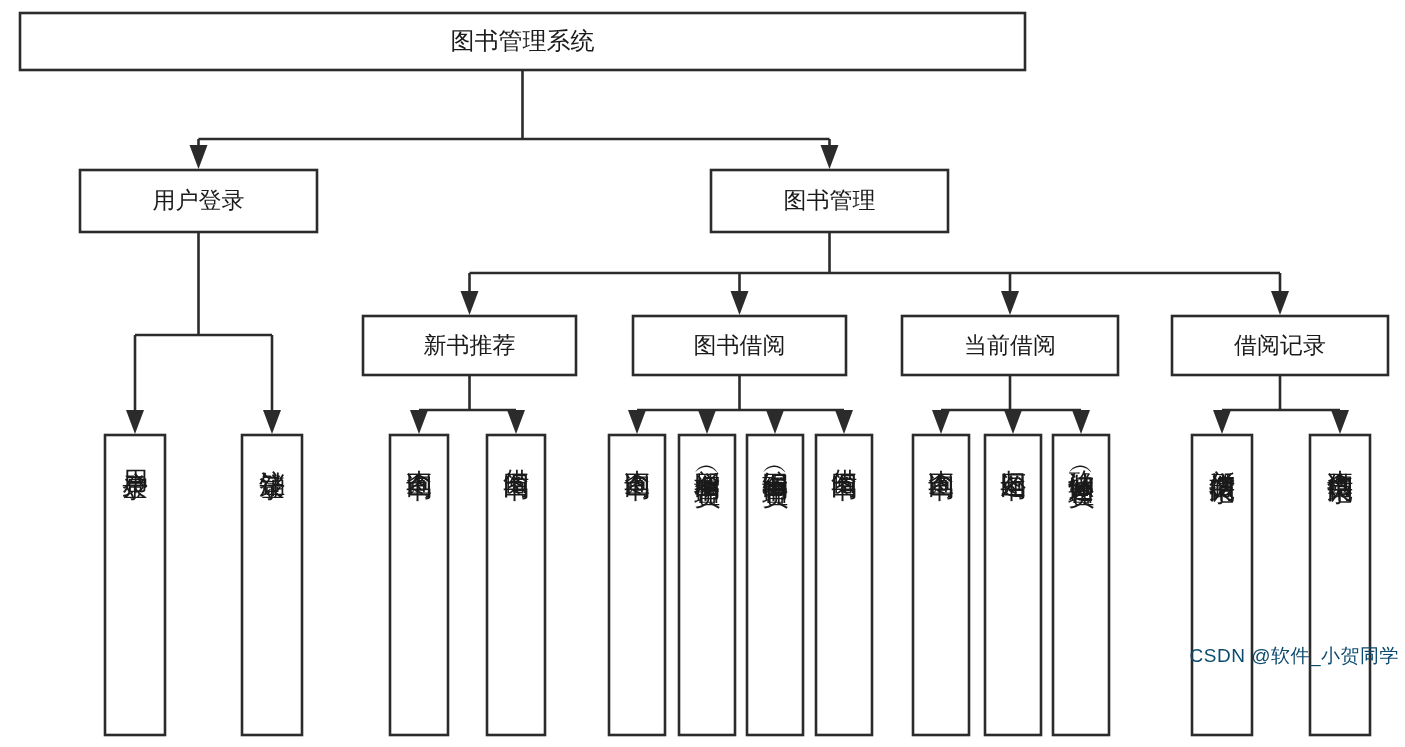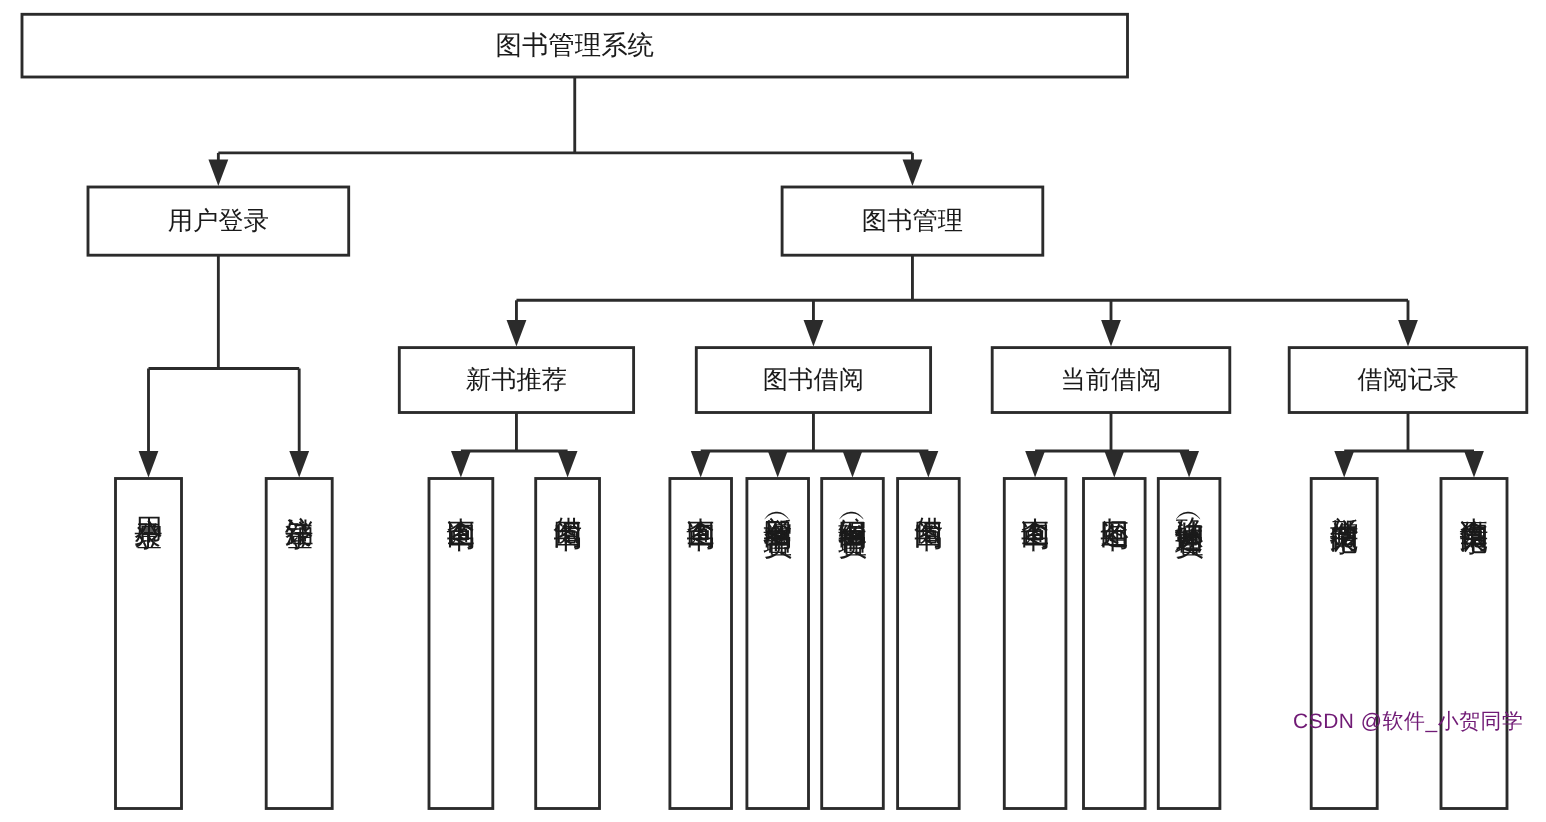--- a/index.html
+++ b/index.html
@@ -63,25 +63,25 @@
     text-orientation: upright;
     font-family: "Liberation Sans", "DejaVu Sans", sans-serif;
     font-size: 26px;
     line-height: 1.05;
     color: #1a1a1a;
     letter-spacing: 2px;
     white-space: nowrap;
   }
   .watermark {
     position: absolute;
-    right: 20px;
+    right: 6px;
     bottom: 6px;
     font-family: "Liberation Sans", "DejaVu Sans", sans-serif;
     font-size: 19px;
-    color: #701a75;
+    color: #0c4a6e;
     letter-spacing: 0.5px;
     user-select: none;
   }
 </style>
 </head>
 <body>
 
 <div id="diagram-root">
 
   <svg class="chart-svg" viewBox="0 0 1405 747">

